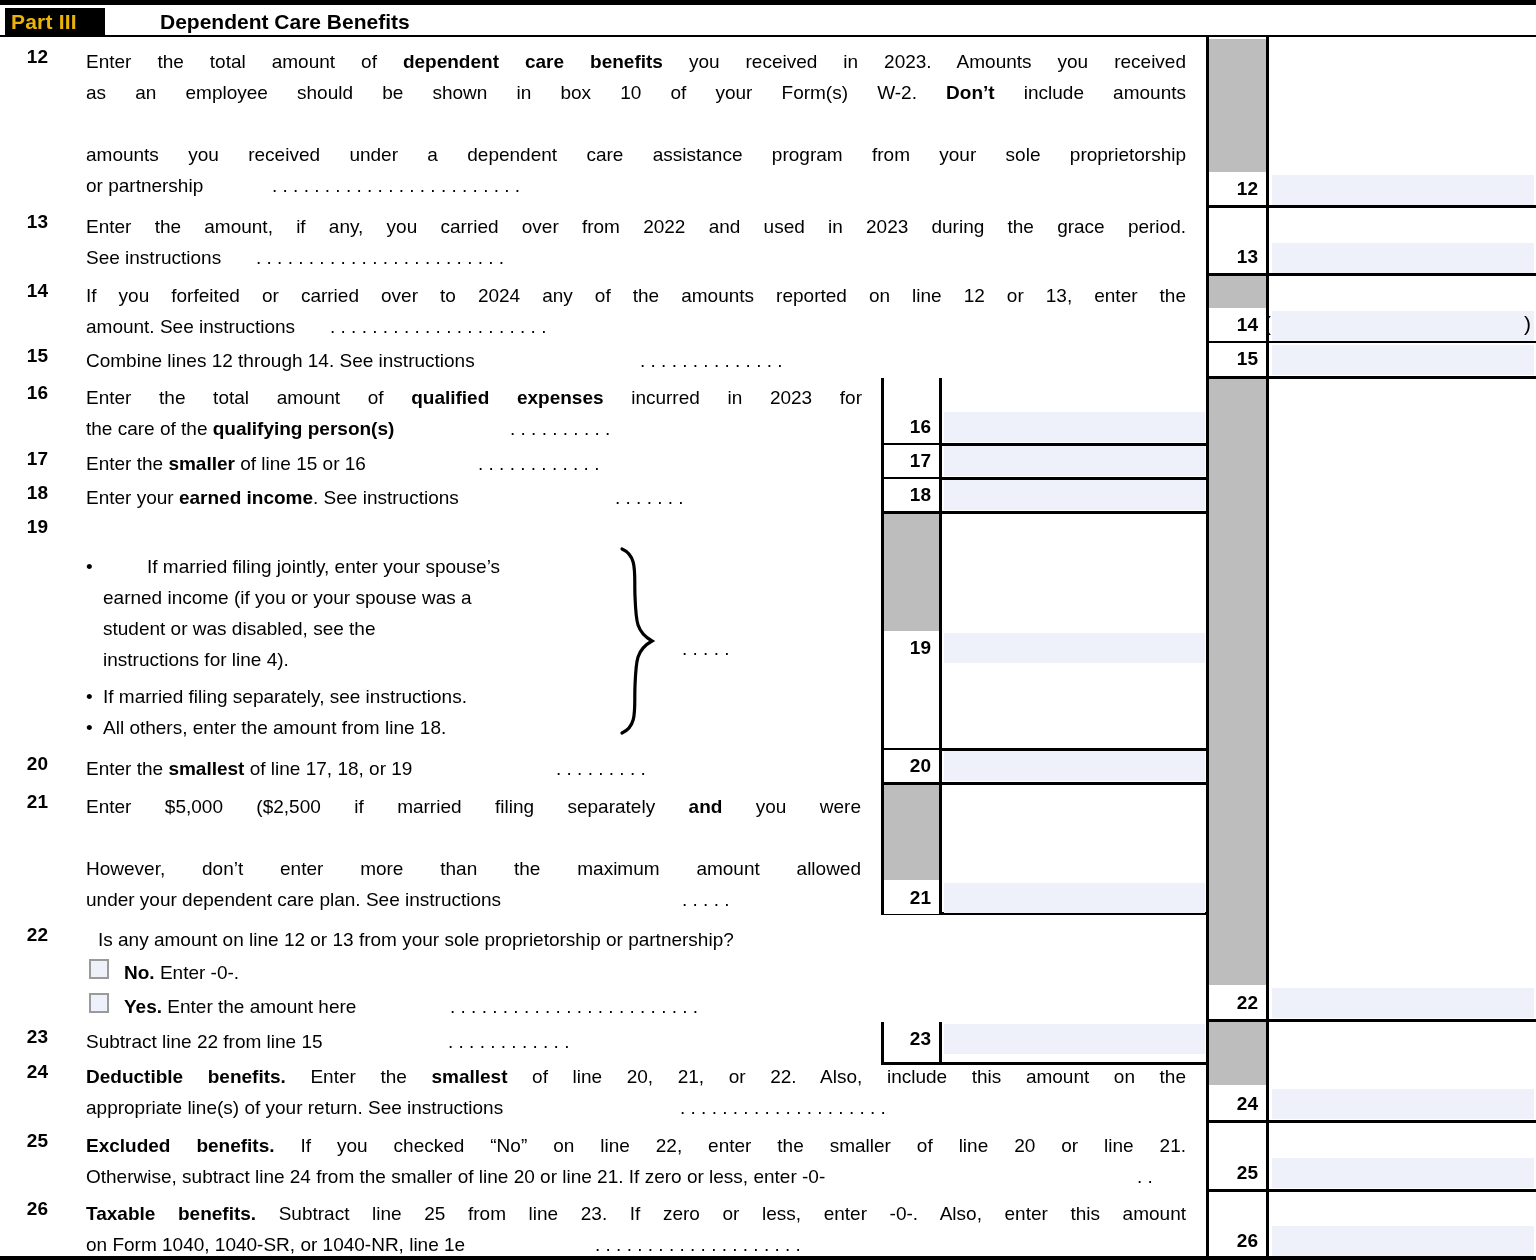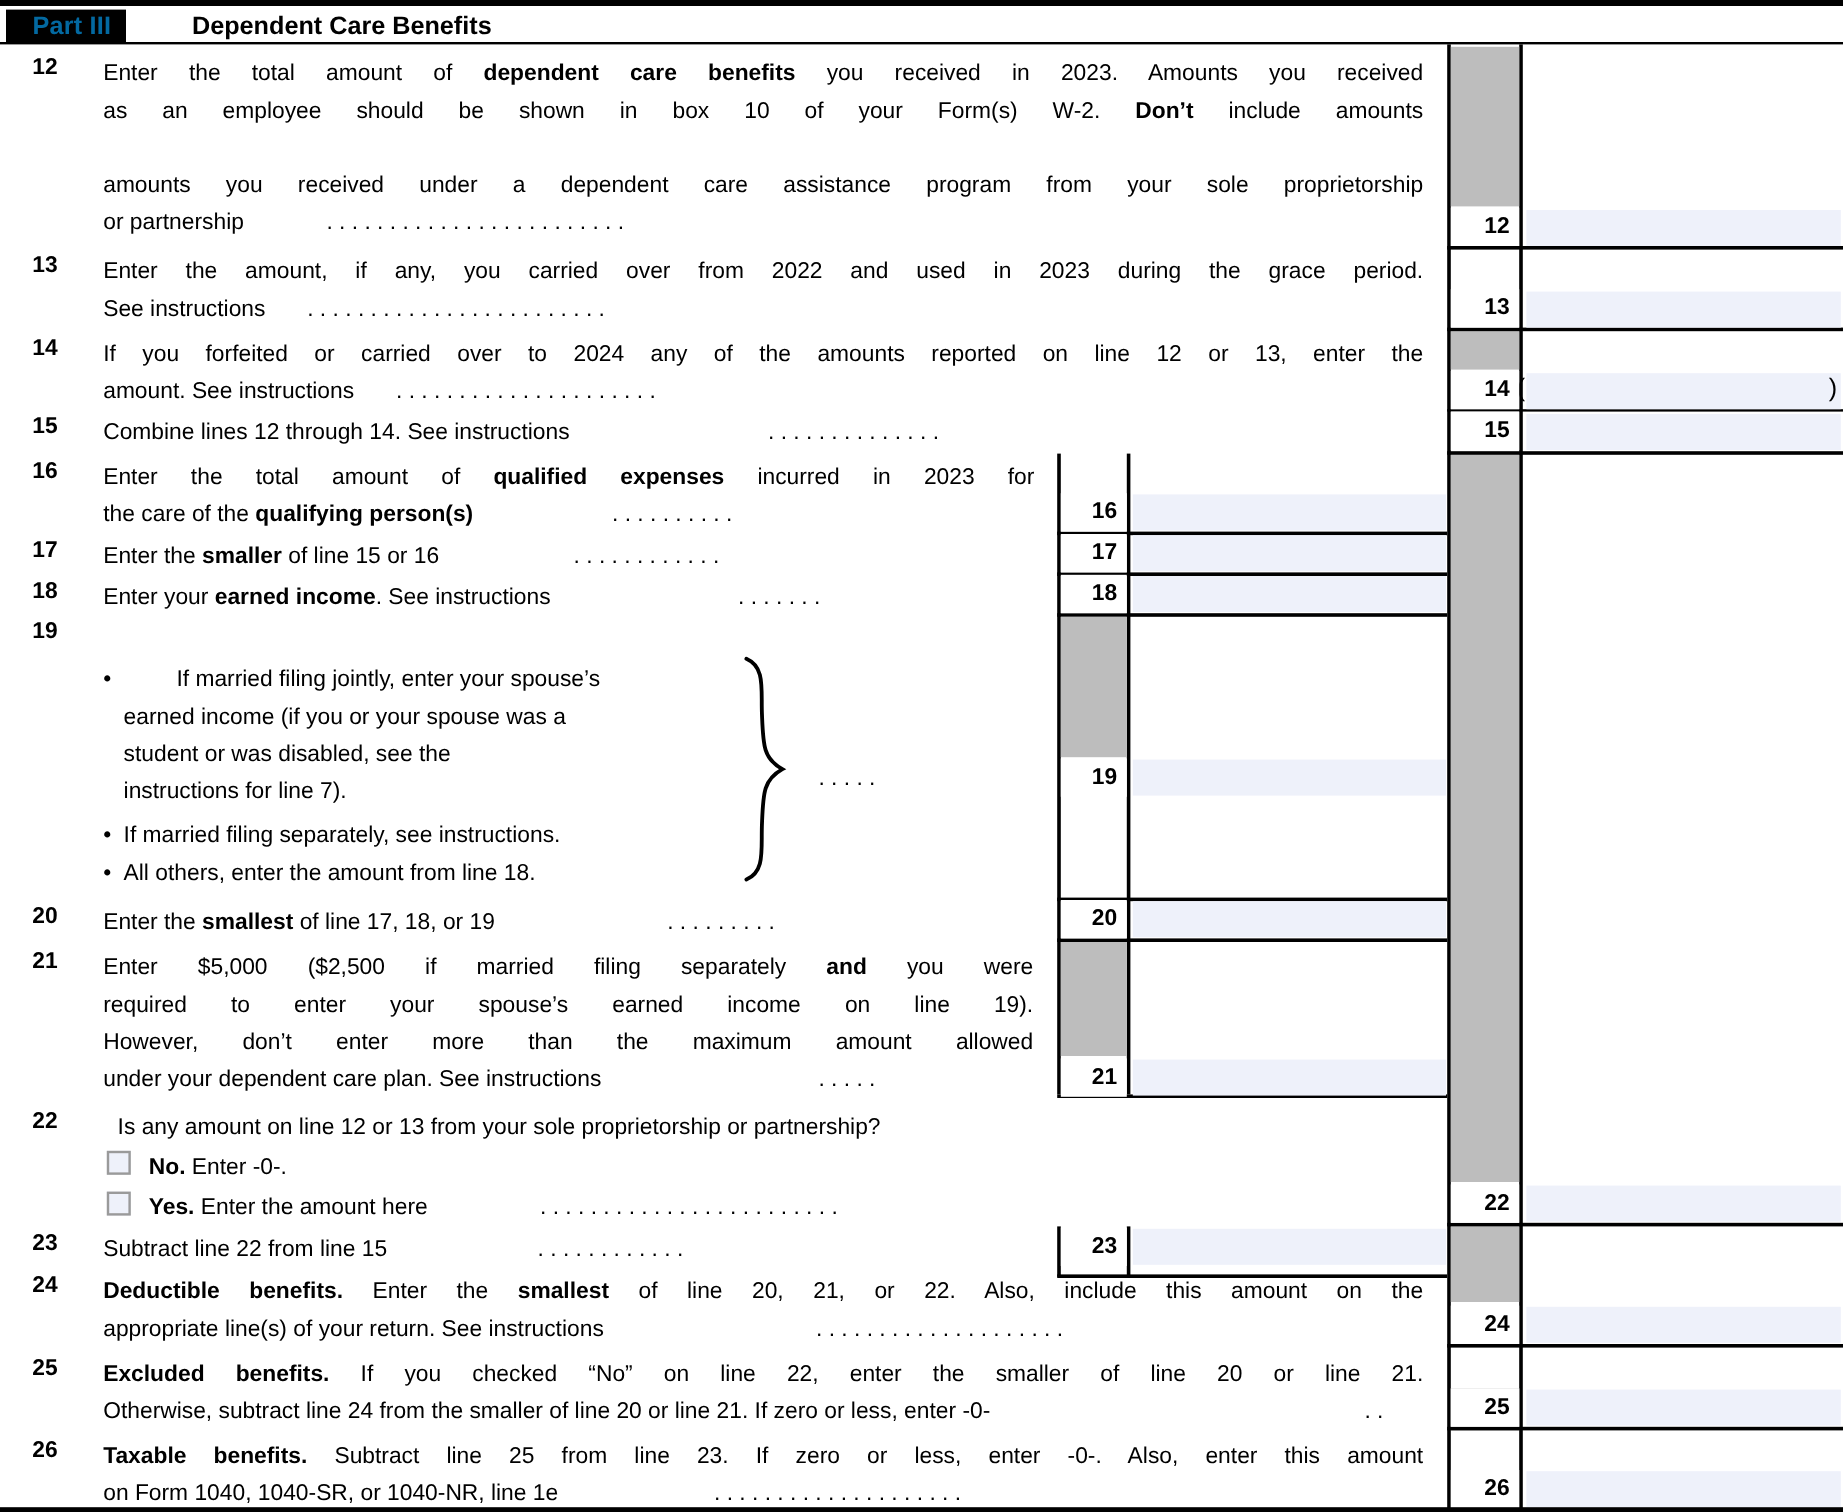--- a/index.html
+++ b/index.html
@@ -15,24 +15,24 @@
   
   .part-header{
     position:absolute;left:0;top:0;width:1536px;height:37px;
     border-top:5px solid #000;
     border-bottom:2px solid #000;
     box-sizing:border-box;
     background:#fff;
   }
   .part-tag{
     position:absolute;left:5px;top:3px;width:100px;height:28px;
-    background:#000;color:#0369a1;
+    background:#000;color:#eab308;
     font-weight:bold;font-size:21px;
     display:flex;align-items:center;justify-content:flex-start;
-    padding-left:22px;box-sizing:border-box;letter-spacing:.2px;
+    padding-left:6px;box-sizing:border-box;letter-spacing:.2px;
   }
   .part-title{
     position:absolute;left:160px;top:3px;height:28px;
     display:flex;align-items:center;
     font-weight:bold;font-size:21px;color:#000;
   }
 
   .lineno{
     position:absolute;font-weight:bold;font-size:19px;
     width:40px;text-align:right;
@@ -204,40 +204,39 @@
   <div class="lineno" style="left:8px;top:482px;">18</div>
   <div class="ltext nojust" style="left:86px;top:482px;"><span>Enter your </span><b>earned income</b><span>. See instructions</span></div>
   <div class="dots" style="left:615px;top:482px;">.  .  .  .  .  .  .</div>
 
   <div class="lineno" style="left:8px;top:516px;">19</div>
 
   <div class="ltext nojust" style="left:86px;top:551px;">•</div>
   <div class="ltext nojust" style="left:103px;top:551px;margin-left:44px;">If married filing jointly, enter your spouse’s</div>
   <div class="ltext nojust" style="left:103px;top:582px;">earned income (if you or your spouse was a</div>
   <div class="ltext nojust" style="left:103px;top:613px;">student or was disabled, see the</div>
-  <div class="ltext nojust" style="left:103px;top:644px;">instructions for line 7).</div>
+  <div class="ltext nojust" style="left:103px;top:644px;">instructions for line 4).</div>
 
   <div class="ltext nojust" style="left:86px;top:681px;">•</div>
   <div class="ltext nojust" style="left:103px;top:681px;">If married filing separately, see instructions.</div>
 
   <div class="ltext nojust" style="left:86px;top:712px;">•</div>
   <div class="ltext nojust" style="left:103px;top:712px;">All others, enter the amount from line 18.</div>
 
   <svg class="brace" style="left:612px;top:546px;" width="50" height="190" viewBox="0 0 50 190">
     <path d="M10 3 C 26 10, 22 28, 23 50 C 24 75, 24 86, 40 95 C 24 104, 24 115, 23 140 C 22 162, 26 180, 10 187" fill="none" stroke="#000" stroke-width="3.2" stroke-linecap="round"></path>
   </svg>
   <div class="dots" style="left:682px;top:633px;">.  .  .  .  .</div>
 
   <div class="lineno" style="left:8px;top:753px;">20</div>
   <div class="ltext nojust" style="left:86px;top:753px;"><span>Enter the </span><b>smallest</b><span> of line 17, 18, or 19</span></div>
   <div class="dots" style="left:556px;top:753px;">.  .  .  .  .  .  .  .  .</div>
 
   <div class="lineno" style="left:8px;top:791px;">21</div>
   <div class="ltext just" style="left:86px;top:791px;width:775px;"><span>Enter $5,000 ($2,500 if married filing separately </span><b>and</b><span> you were</span></div>
-  <div class="ltext just" style="left:86px;top:822px;width:775px;">required to enter your spouse’s earned income on line 19).</div>
   <div class="ltext nojust" style="left:86px;top:884px;">under your dependent care plan. See instructions</div>
   <div class="ltext just" style="left:86px;top:853px;width:775px;">However, don’t enter more than the maximum amount allowed</div>
   <div class="dots" style="left:682px;top:884px;">.  .  .  .  .</div>
 
   <div class="lineno" style="left:8px;top:924px;">22</div>
   <div class="ltext nojust" style="left:98px;top:924px;">Is any amount on line 12 or 13 from your sole proprietorship or partnership?</div>
 
   <div class="cbox" style="left:89px;top:959px;"></div>
   <div class="ltext nojust" style="left:124px;top:957px;"><b>No.</b><span> Enter -0-.</span></div>
 

